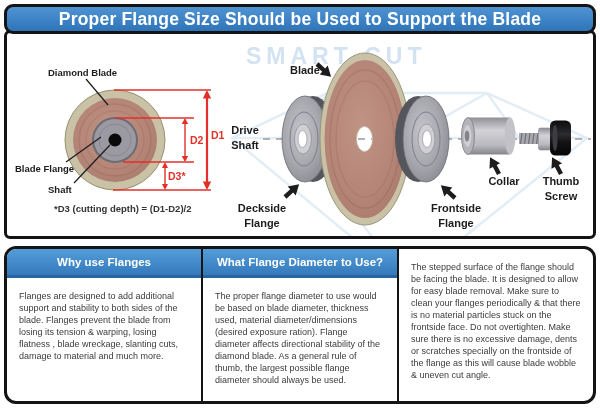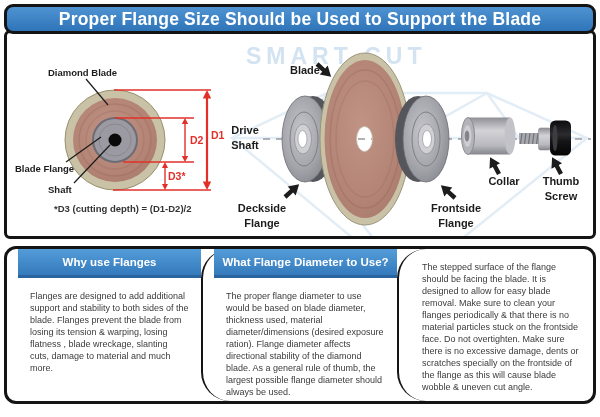--- a/index.html
+++ b/index.html
@@ -14,22 +14,22 @@
   #title-bar .t{color:#ffffff;font-weight:bold;font-size:17.5px;letter-spacing:.2px;
     text-align:center;white-space:nowrap;}
   
   #diagram-panel{position:absolute;left:4px;top:30px;width:586px;height:203px;
     background:#ffffff;border:3px solid #141414;border-radius:6px;z-index:1;}
   #diagram-panel svg{position:absolute;left:0;top:0;}
   svg text{font-family:"Liberation Sans",sans-serif;}
   
   #info-columns{position:absolute;left:4px;top:246px;width:586px;height:152px;
     border:3px solid #141414;border-radius:12px;display:flex;overflow:hidden;background:#fff;}
-  .col{flex:1;display:flex;flex-direction:column;min-width:0;padding-left:11px;}
-  .col + .col{border-left:2.5px solid #141414;border-radius:29px;}
+  .col{flex:1;display:flex;flex-direction:column;min-width:0;}
+  .col + .col{border-left:2.5px solid #141414;}
   .col-header{height:26px;flex:0 0 26px;background:linear-gradient(#549cd9,#347abc);
     border-bottom:3px solid #2a649f;display:flex;align-items:center;justify-content:center;}
   .col-header span{color:#ffffff;font-weight:bold;font-size:11.5px;white-space:nowrap;}
   .col-body{padding:12px 12px 0 12px;font-size:9px;line-height:1.34;color:#3b3b3b;}
 </style>
 </head>
 <body>
 
 <div id="stage">
 

